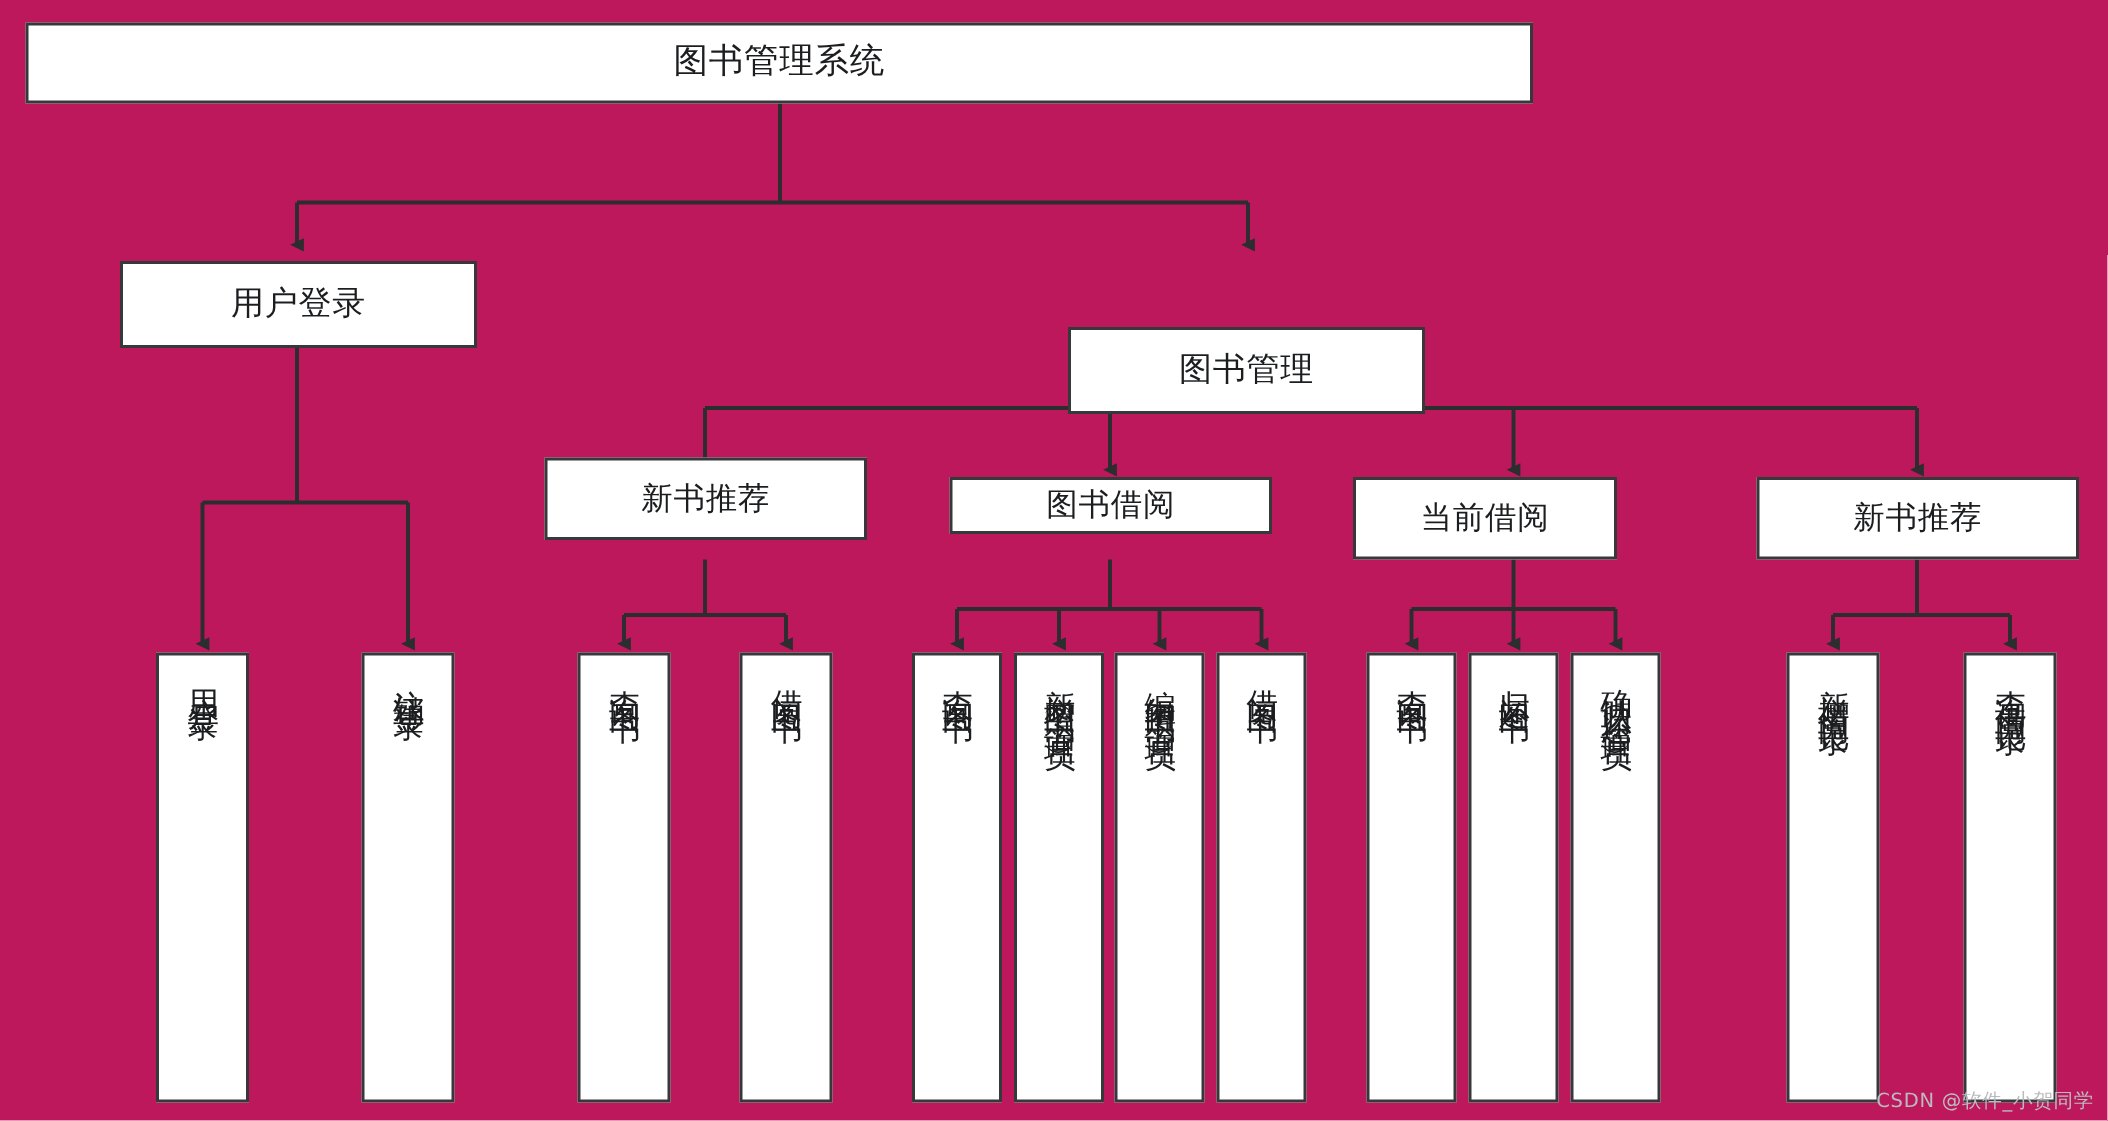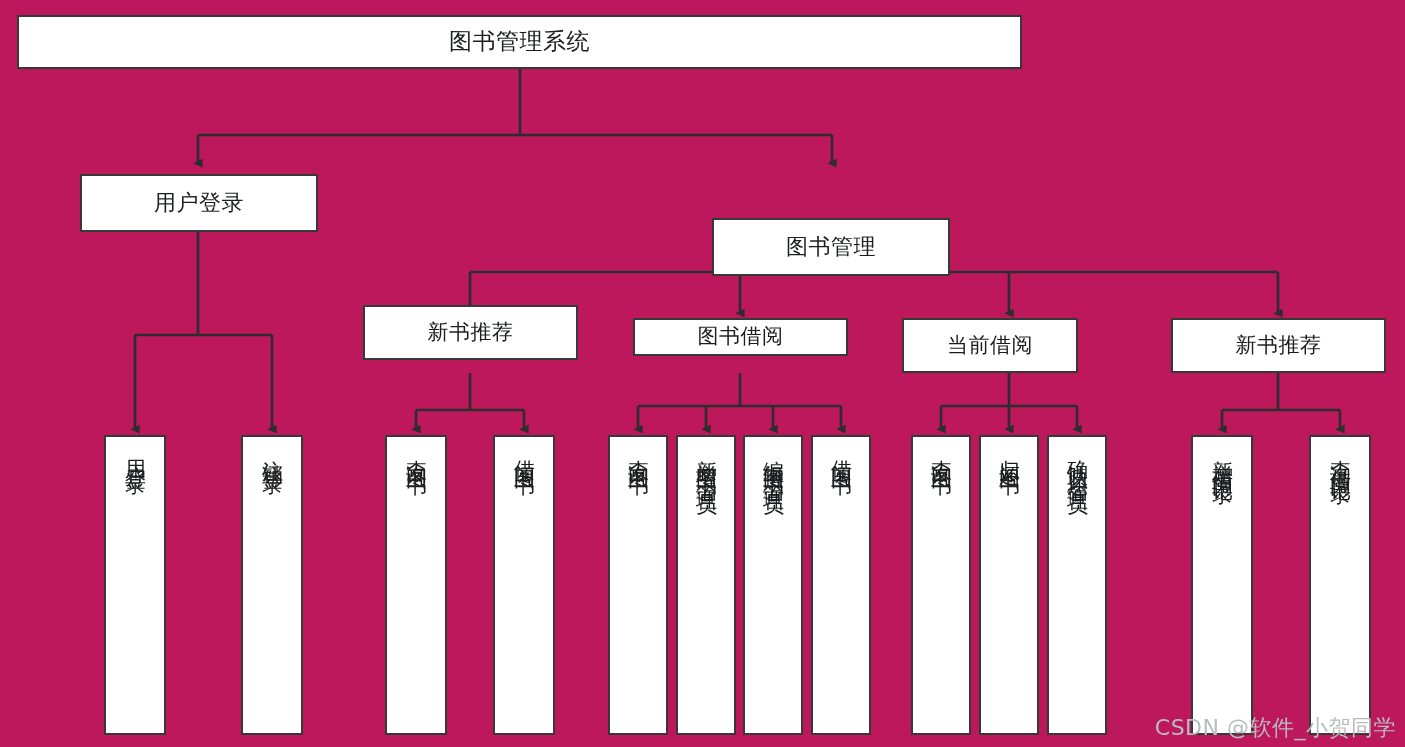--- a/index.html
+++ b/index.html
@@ -54,21 +54,21 @@
     text-orientation: upright;
     font-size: 21px;
     line-height: 1.0;
     letter-spacing: 5px;
     white-space: nowrap;
   }
   .watermark {
     position: absolute;
     right: 9px;
     bottom: 4px;
-    font-size: 22px;
+    font-size: 13px;
     color: #b9bcbf;
     letter-spacing: 0.5px;
     white-space: nowrap;
     user-select: none;
   }
 </style>
 </head>
 <body>
 
 <div id="canvas">

